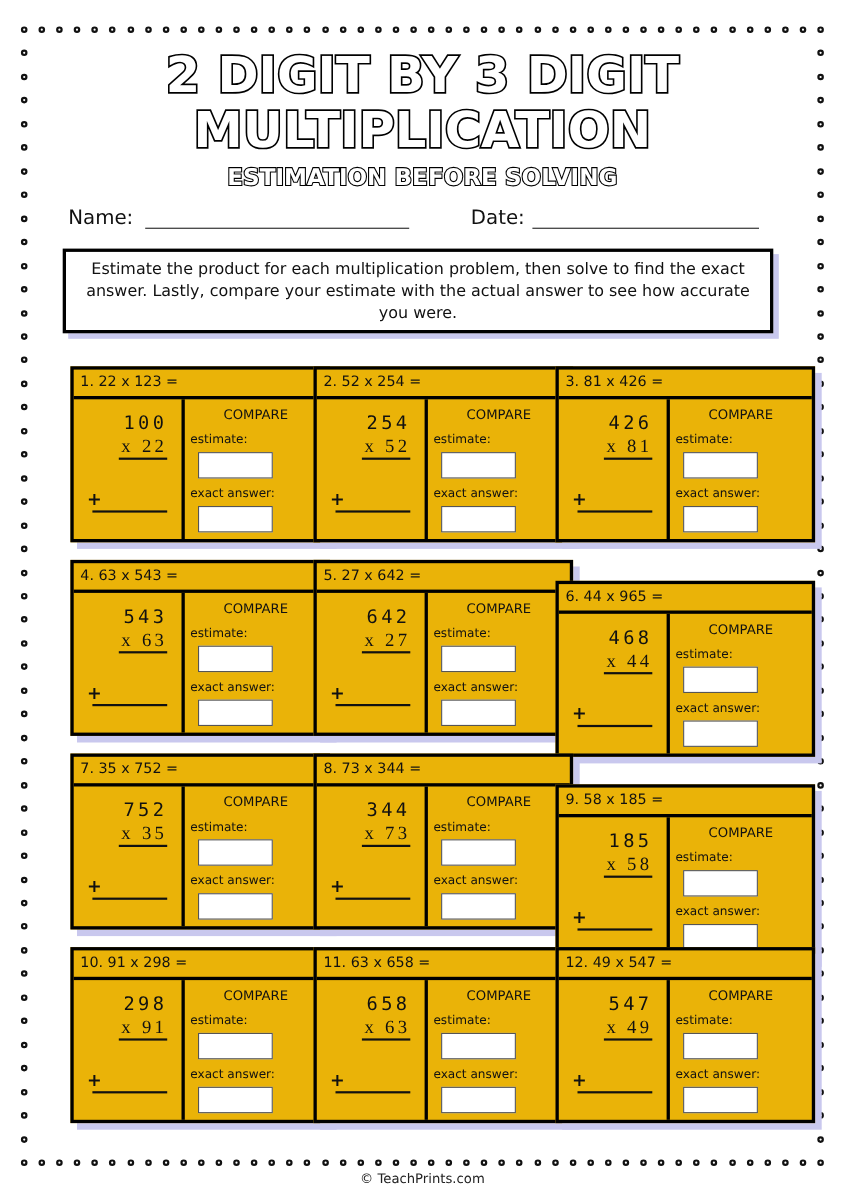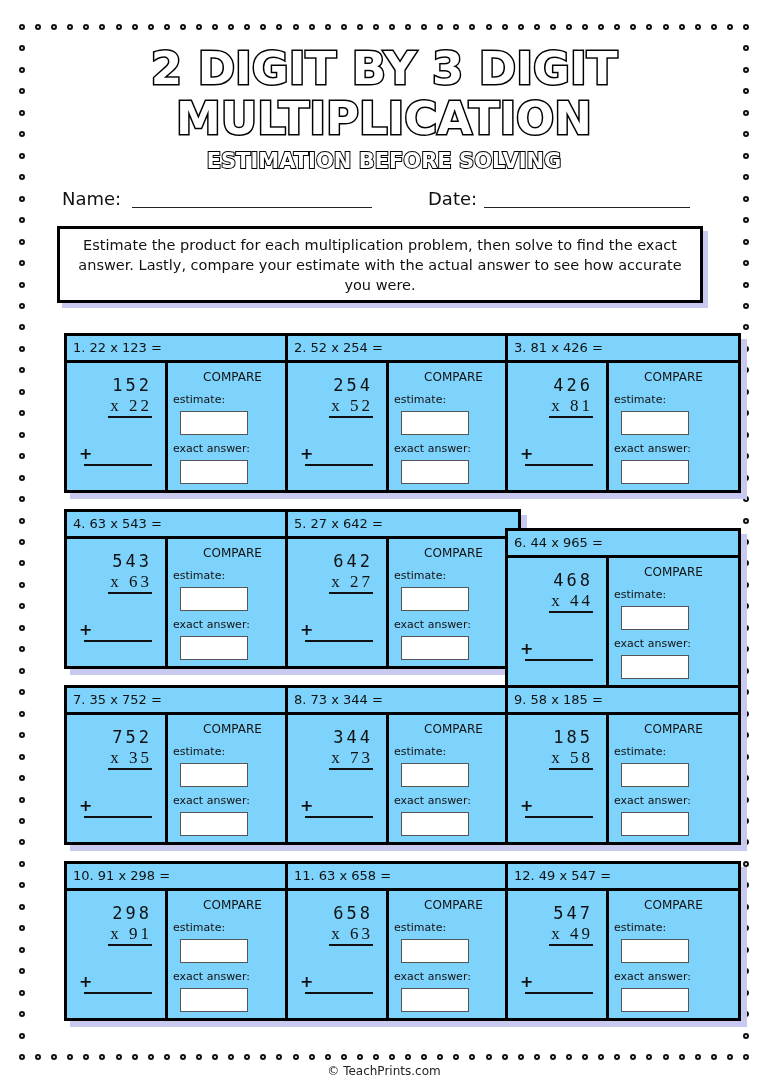--- a/index.html
+++ b/index.html
@@ -26,21 +26,21 @@
     .field-line { position: absolute; top: 207px; height: 0; border-top: 1.5px solid #222; }
 
     .instructions { position: absolute; left: 57px; top: 226px; width: 646px; height: 77px;
                     border: 3px solid #000; background: #fff; box-sizing: border-box;
                     box-shadow: 5px 5px 0 #c9c8ee; text-align: center;
                     font-size: 14.5px; line-height: 20px; padding: 5px 12px;
                     display: flex; align-items: center; justify-content: center; }
 
     
     .card { position: absolute; width: 236px; height: 160px; border: 3px solid #000;
-            box-sizing: border-box; background: #7dd3fc; box-shadow: 6px 6px 0 #c9c8ee; }
+            box-sizing: border-box; background: #eab308; box-shadow: 6px 6px 0 #c9c8ee; }
     .card .hdr { position: absolute; left: 0; top: 0; right: 0; height: 24px;
                  border-bottom: 3px solid #000; font-size: 13px; line-height: 24px;
                  padding-left: 6px; }
     .card .work { position: absolute; left: 0; top: 27px; width: 98px; bottom: 0;
                   border-right: 3px solid #000; }
     .card .work .top-num { position: absolute; right: 13px; top: 12px; font-size: 17px;
                            letter-spacing: 3px; font-family: "DejaVu Sans Mono", monospace; }
     .card .work .bot-num { position: absolute; right: 13px; top: 33px; font-size: 17px;
                            letter-spacing: 3px; font-family: Liberation Serif, serif;
                            border-bottom: 2px solid #111; padding-left: 2px; }
@@ -264,21 +264,21 @@
 <div class="field-line" style="left:484px;width:206px;"></div>
 
 <div class="instructions">
   <span>Estimate the product for each multiplication problem, then solve to find the exact answer. Lastly, compare your estimate with the actual answer to see how accurate you were.</span>
 </div>
 
 <div id="cards">
     <div class="card" style="left: 64px; top: 333px;">
       <div class="hdr">1.  22 x 123 =</div>
       <div class="work">
-        <div class="top-num">152</div>
+        <div class="top-num">100</div>
         <div class="bot-num">x 22</div>
         <div class="plus">+</div>
         <div class="ansline"></div>
       </div>
       <div class="cmp">
         <div class="cmp-title">COMPARE</div>
         <div class="lbl est">estimate:</div>
         <div class="box b1"></div>
         <div class="lbl ex">exact answer:</div>
         <div class="box b2"></div>
@@ -389,21 +389,21 @@
         <div class="ansline"></div>
       </div>
       <div class="cmp">
         <div class="cmp-title">COMPARE</div>
         <div class="lbl est">estimate:</div>
         <div class="box b1"></div>
         <div class="lbl ex">exact answer:</div>
         <div class="box b2"></div>
       </div>
     </div>
-    <div class="card" style="left: 505px; top: 685px;">
+    <div class="card" style="left: 505px; top: 713px;">
       <div class="hdr">9.  58 x 185 =</div>
       <div class="work">
         <div class="top-num">185</div>
         <div class="bot-num">x 58</div>
         <div class="plus">+</div>
         <div class="ansline"></div>
       </div>
       <div class="cmp">
         <div class="cmp-title">COMPARE</div>
         <div class="lbl est">estimate:</div>

